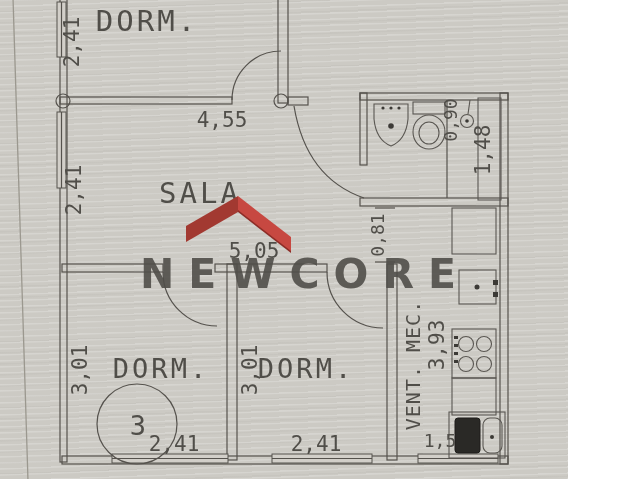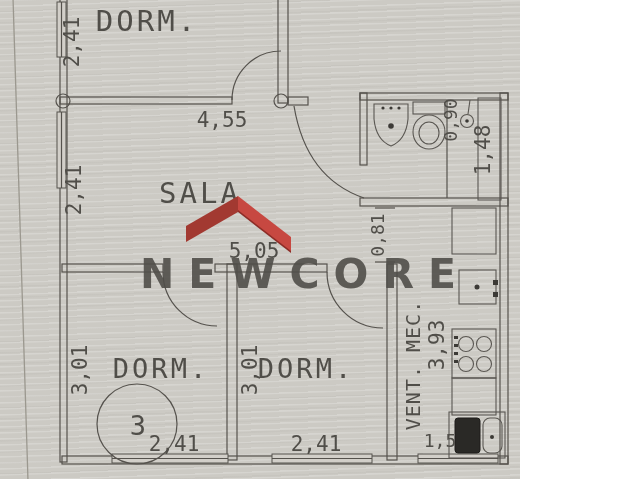--- a/index.html
+++ b/index.html
@@ -1,17 +1,17 @@
 <!DOCTYPE html>
 <html><head>
 <meta charset="utf-8">
 <style>
   html,body{margin:0;padding:0;}
   .page{
-    position:relative;width:520px;height:479px;overflow:hidden;
+    position:relative;width:568px;height:479px;overflow:hidden;
     background-color:#cccac4;
     background-image:
       repeating-linear-gradient(178deg, rgba(255,255,255,.20) 0px, rgba(255,255,255,.20) 1px, rgba(0,0,0,0) 2px, rgba(0,0,0,0) 6px),
       repeating-linear-gradient(178deg, rgba(110,108,102,.05) 0px, rgba(110,108,102,.05) 1px, rgba(0,0,0,0) 2px, rgba(0,0,0,0) 11px);
     font-family:"DejaVu Sans Mono", monospace;
   }
   svg{position:absolute;inset:0;display:block;}
   .ln{stroke:#55524d;stroke-width:1.2;fill:none;}
   .fixture{stroke:#5a5752;stroke-width:1.1;fill:none;}
   .win{fill:#d2cfc9;stroke:#55524d;stroke-width:1;}

